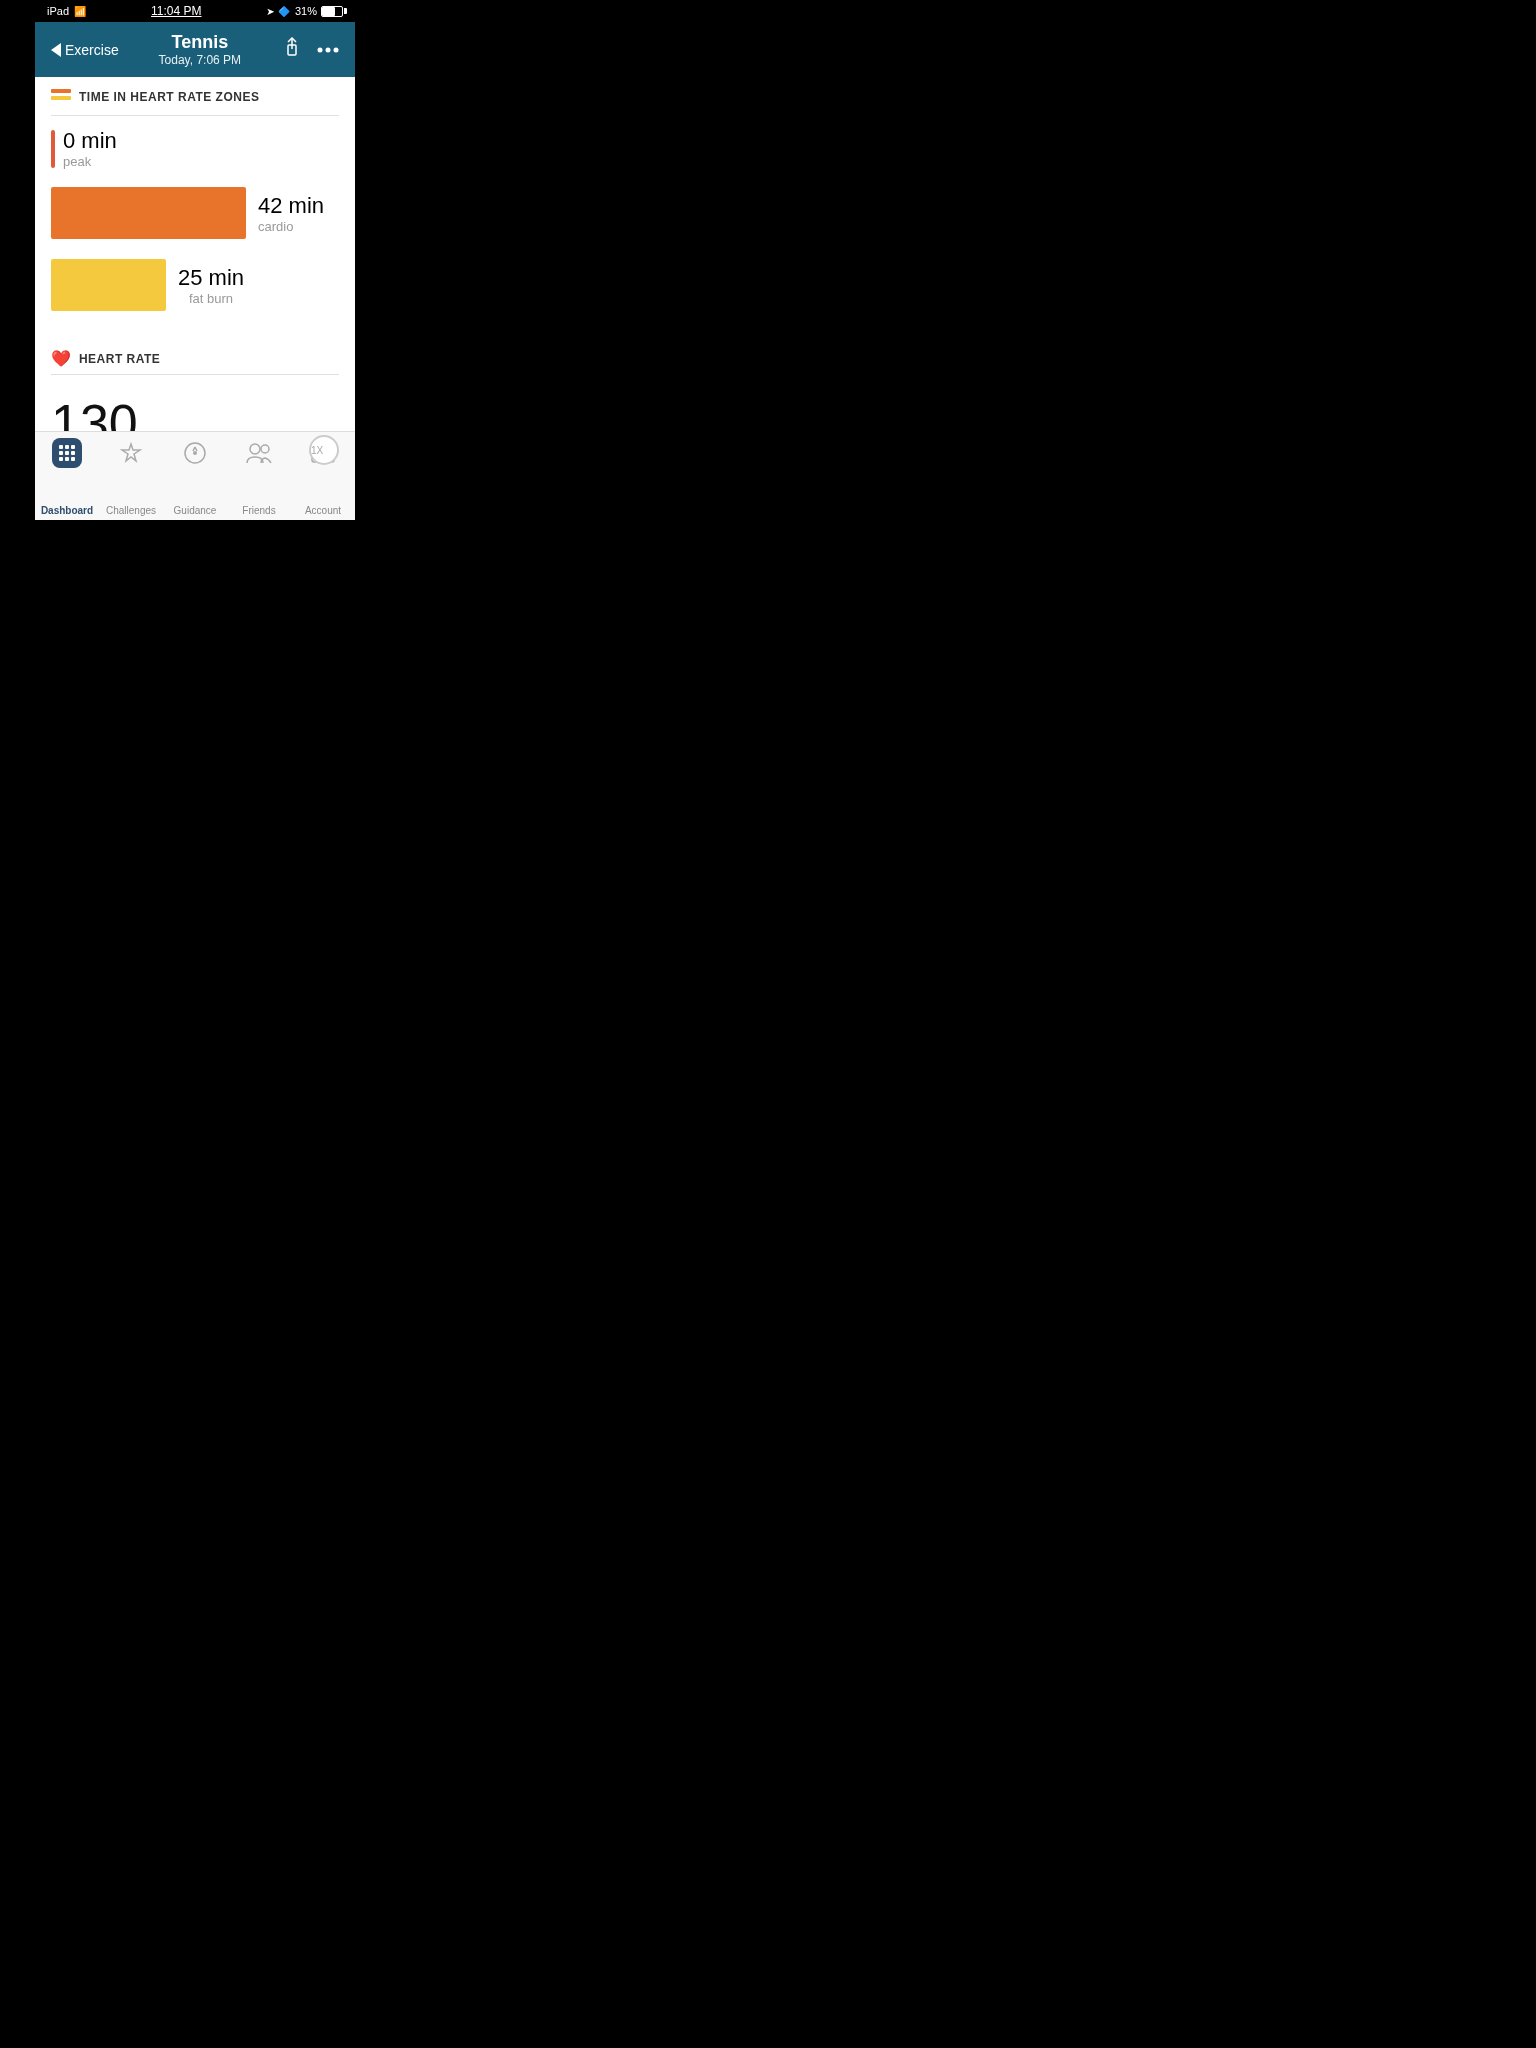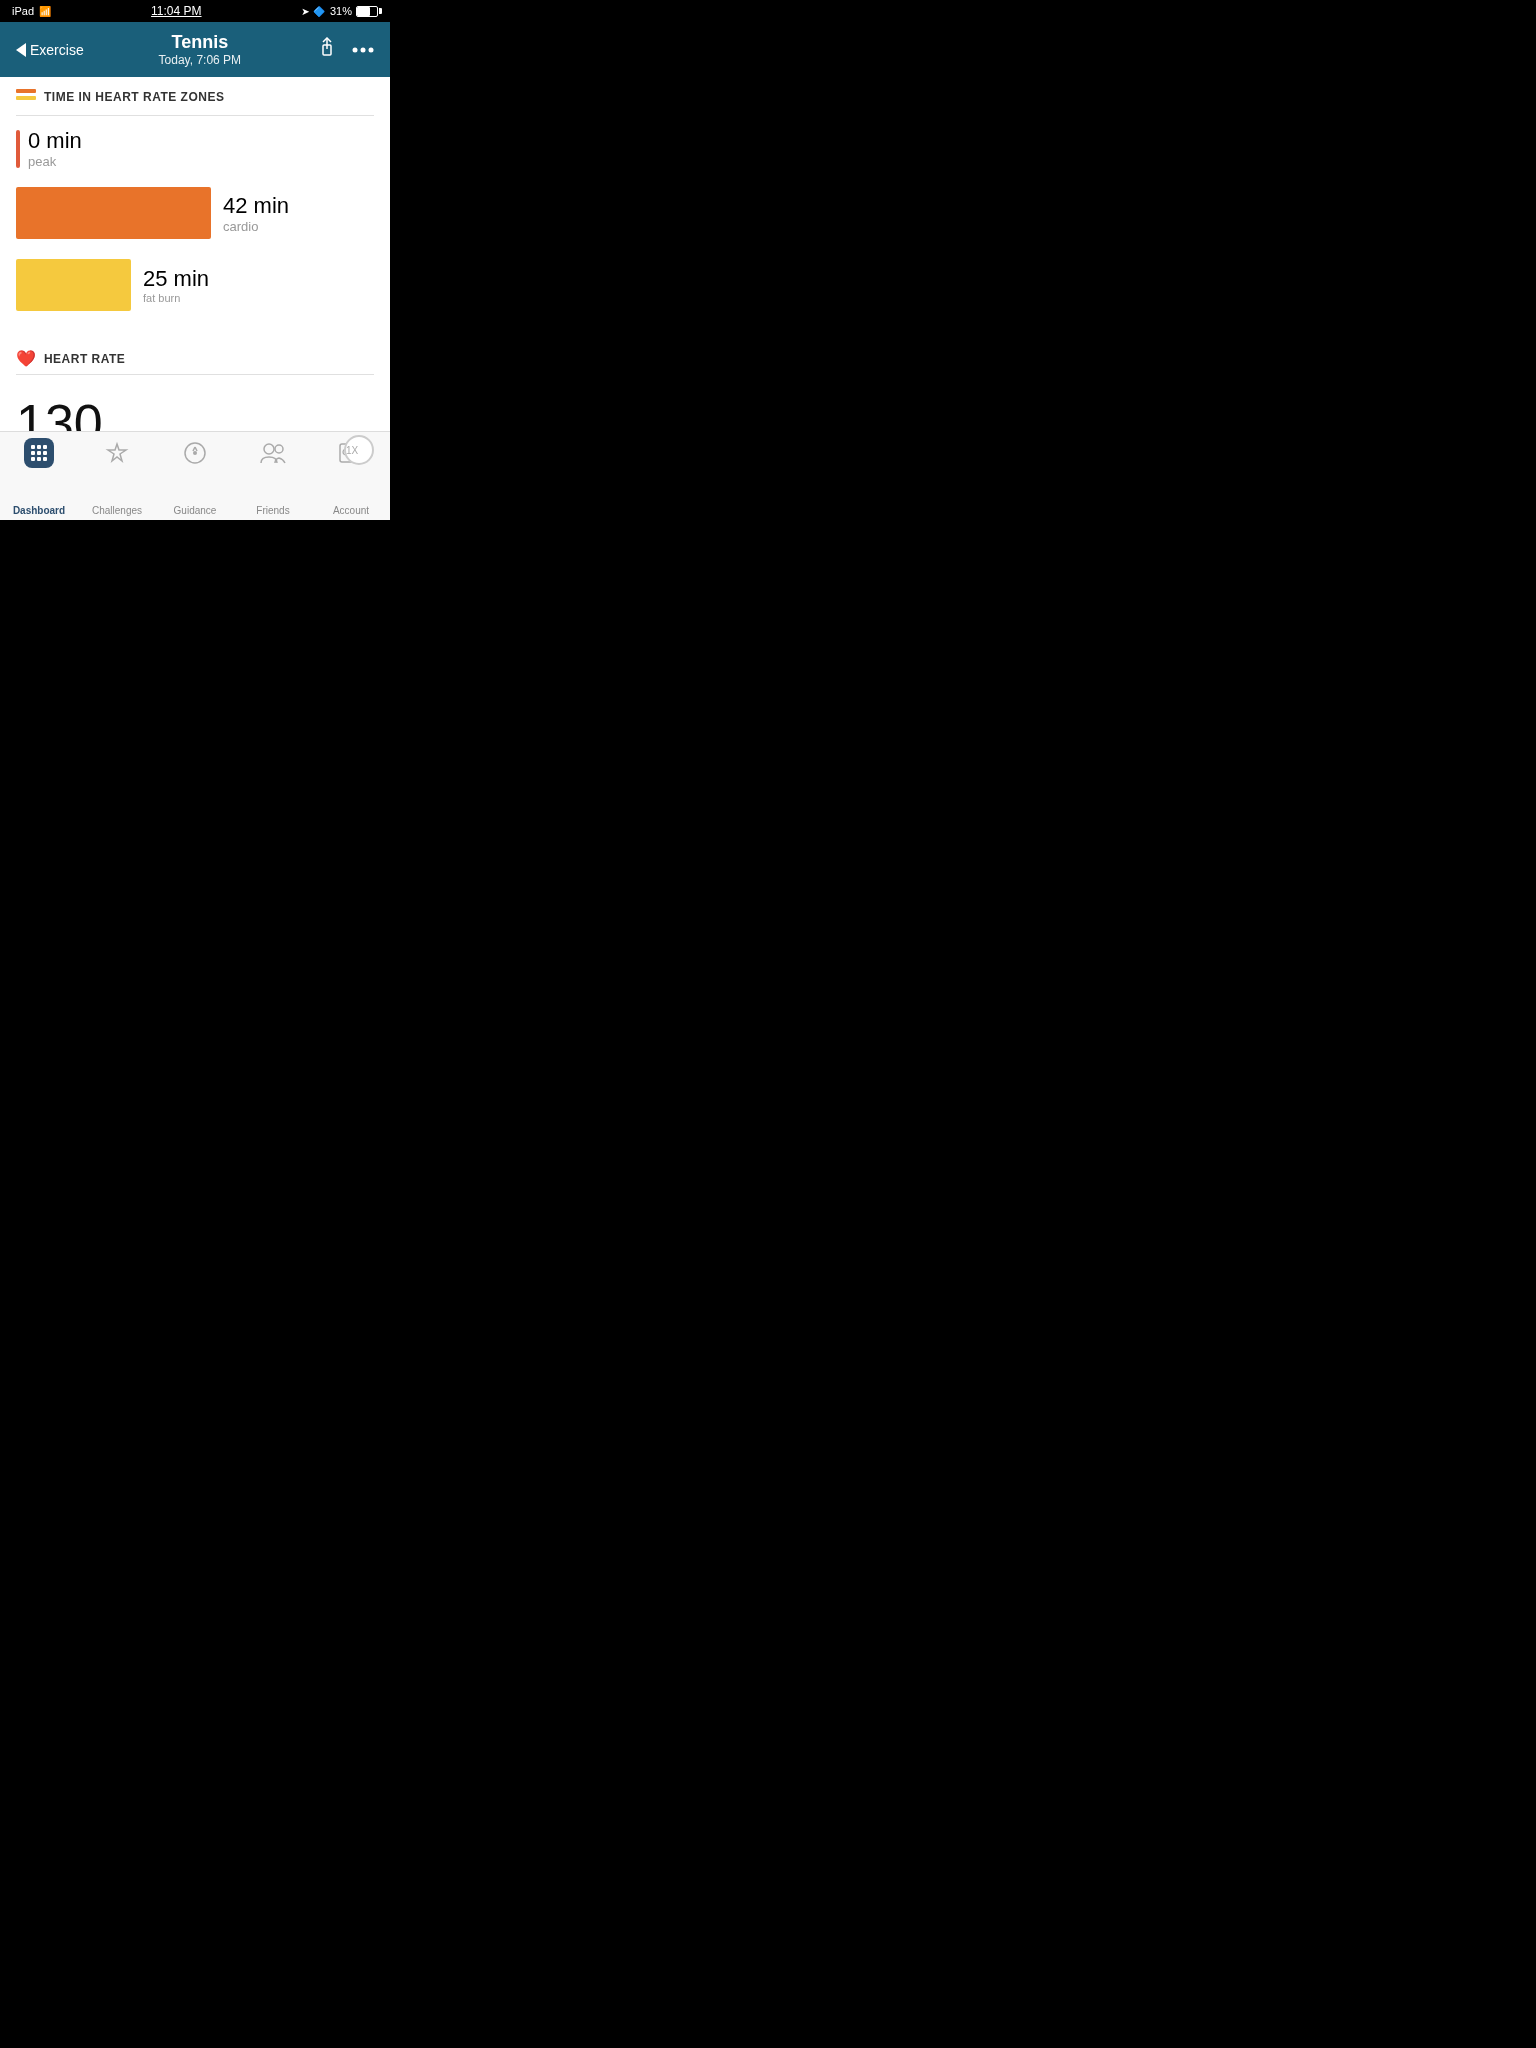--- a/index.html
+++ b/index.html
@@ -8,21 +8,21 @@
       width: 390px;
       height: 520px;
       font-family: -apple-system, 'Helvetica Neue', Arial, sans-serif;
       display: flex;
       flex-direction: column;
       align-items: center;
       justify-content: center;
     }
 
     .device-frame {
-      width: 390px;
+      width: 320px;
       height: 520px;
       background: #000;
       display: flex;
       flex-direction: column;
     }
 
     
     .status-bar {
       background: #000;
       color: #fff;
@@ -271,21 +271,21 @@
         <div class="zone-bar-info">
           <div class="zone-value" style="font-size:22px;font-weight:400;">42 min</div>
           <div class="zone-label" style="font-size:13px;color:#999;">cardio</div>
         </div>
       </div>
 
       <div class="zone-bar-row" style="padding: 0 16px 14px;">
         <div class="zone-bar-fatburn"></div>
         <div class="zone-bar-info">
           <div class="zone-value" style="font-size:22px;font-weight:400;">25 min</div>
-          <div class="zone-label" style="font-size:11px;color:#999;">fat burn</div>
+          <div class="zone-label" style="font-size:13px;color:#999;margin-left:11px;">fat burn</div>
         </div>
       </div>
 
       <div class="hr-section-header">
         <span class="heart-icon">❤️</span>
         <span class="section-title">HEART RATE</span>
       </div>
       <div class="section-divider"></div>
 
       <div class="hr-avg">

